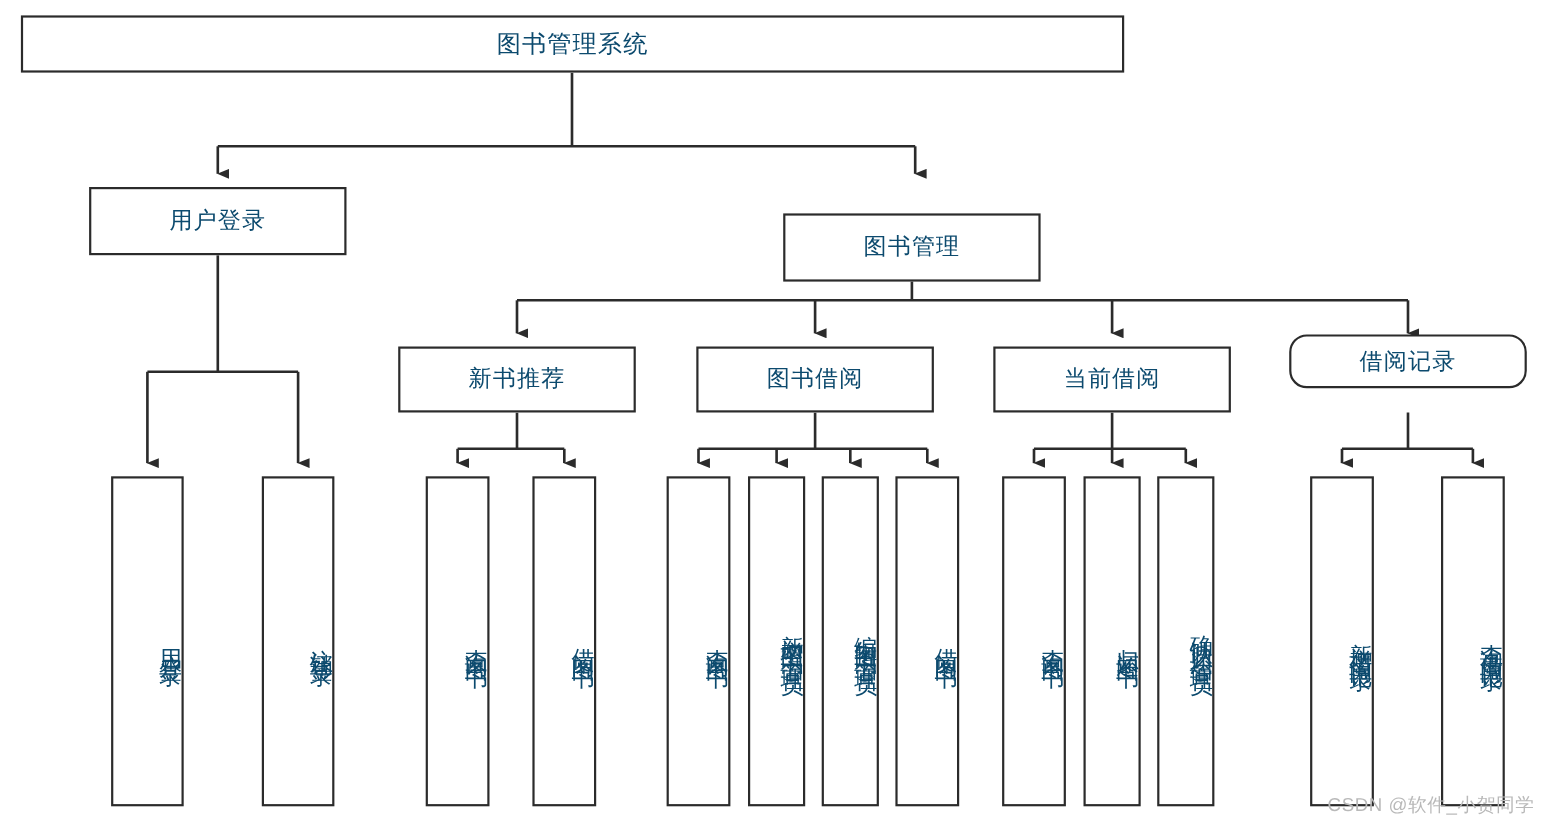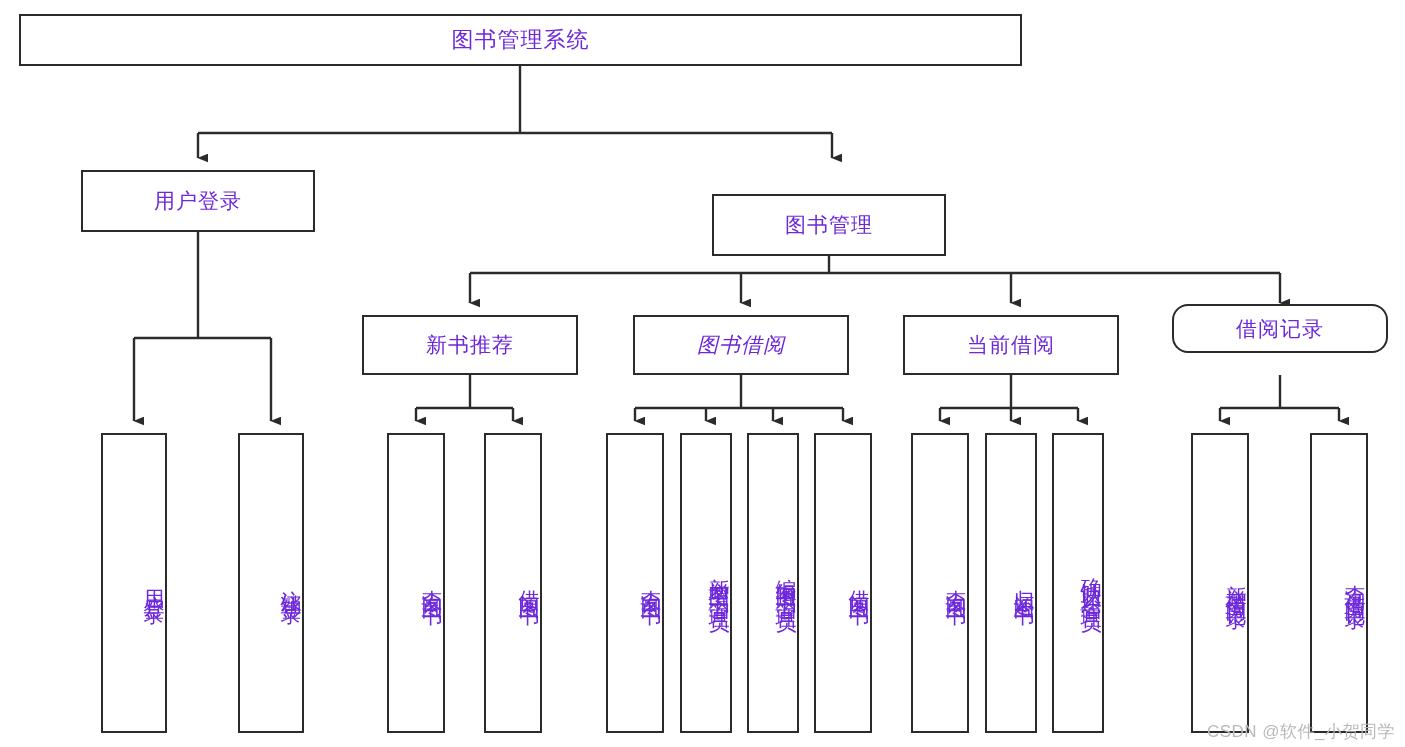--- a/index.html
+++ b/index.html
@@ -16,21 +16,21 @@
   }
   .node{
     position:absolute;
     box-sizing:border-box;
     background:#ffffff;
     border:2px solid #2b2b2b;
     display:flex;
     align-items:center;
     justify-content:center;
     text-align:center;
-    color:#6d28d9;
+    color:#0c4a6e;
   }
   .node.h{
     font-size:21px;
     line-height:1.2;
     letter-spacing:1px;
   }
   .node.v{
     writing-mode:vertical-rl;
     text-orientation:upright;
     font-size:21px;
@@ -126,21 +126,21 @@
   <div class="node h" style="left:81px;top:170px;width:234px;height:62px;">
     <span>用户登录</span>
   </div>
   <div class="node h" style="left:712px;top:170px;width:234px;height:62px;margin-top:24px;">
     <span>图书管理</span>
   </div>
 
   <div class="node h" style="left:362px;top:315px;width:216px;height:60px;">
     <span>新书推荐</span>
   </div>
-  <div class="node h" style="left:633px;top:315px;width:216px;height:60px;font-style:italic;">
+  <div class="node h" style="left:633px;top:315px;width:216px;height:60px;">
     <span>图书借阅</span>
   </div>
   <div class="node h" style="left:903px;top:315px;width:216px;height:60px;">
     <span>当前借阅</span>
   </div>
   <div class="node h" style="left:1172px;top:304px;width:216px;height:49px;border-radius:16px;">
     <span>借阅记录</span>
   </div>
 
   <div class="node v" style="left:101px;top:433px;width:66px;height:300px;">

